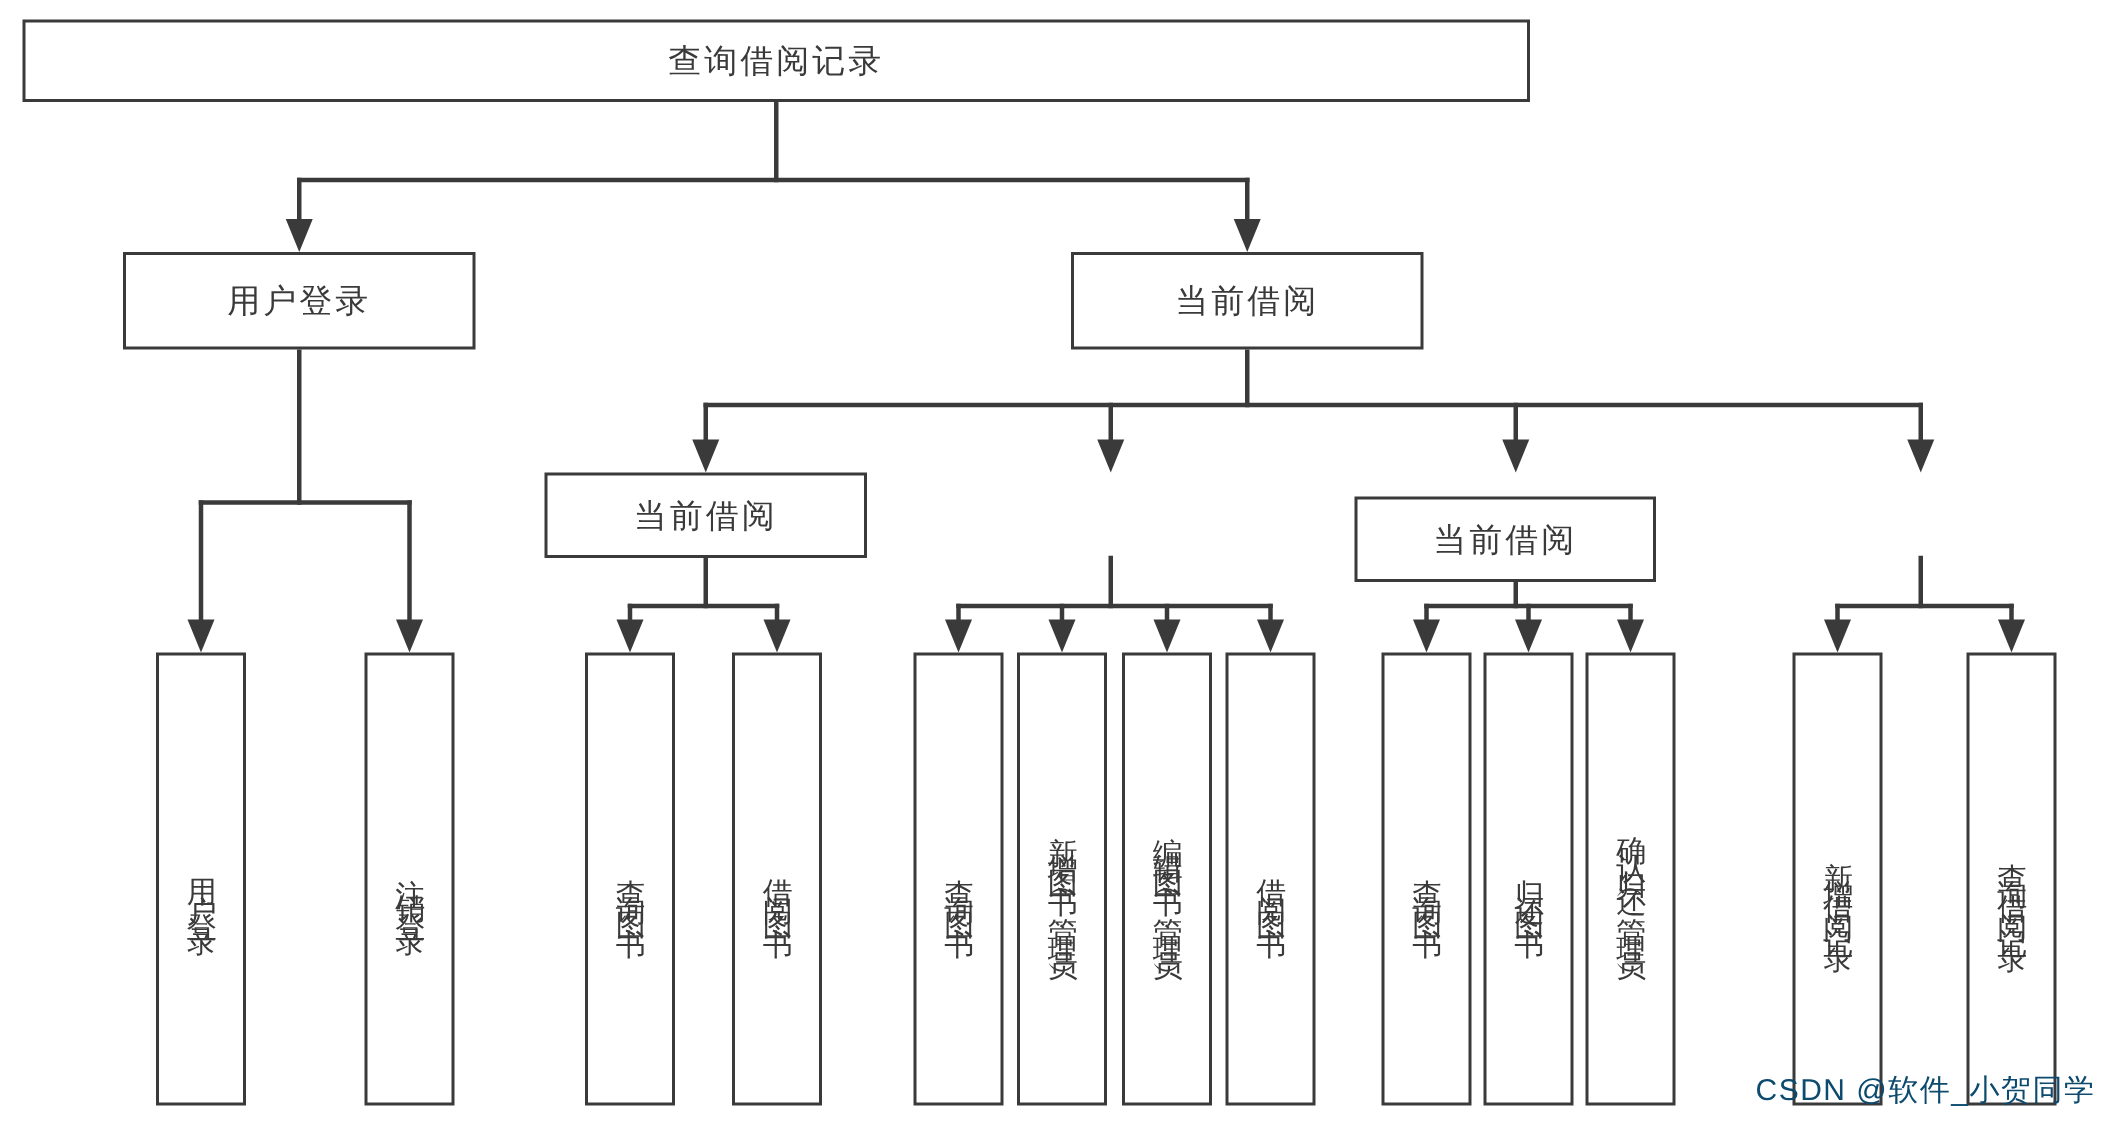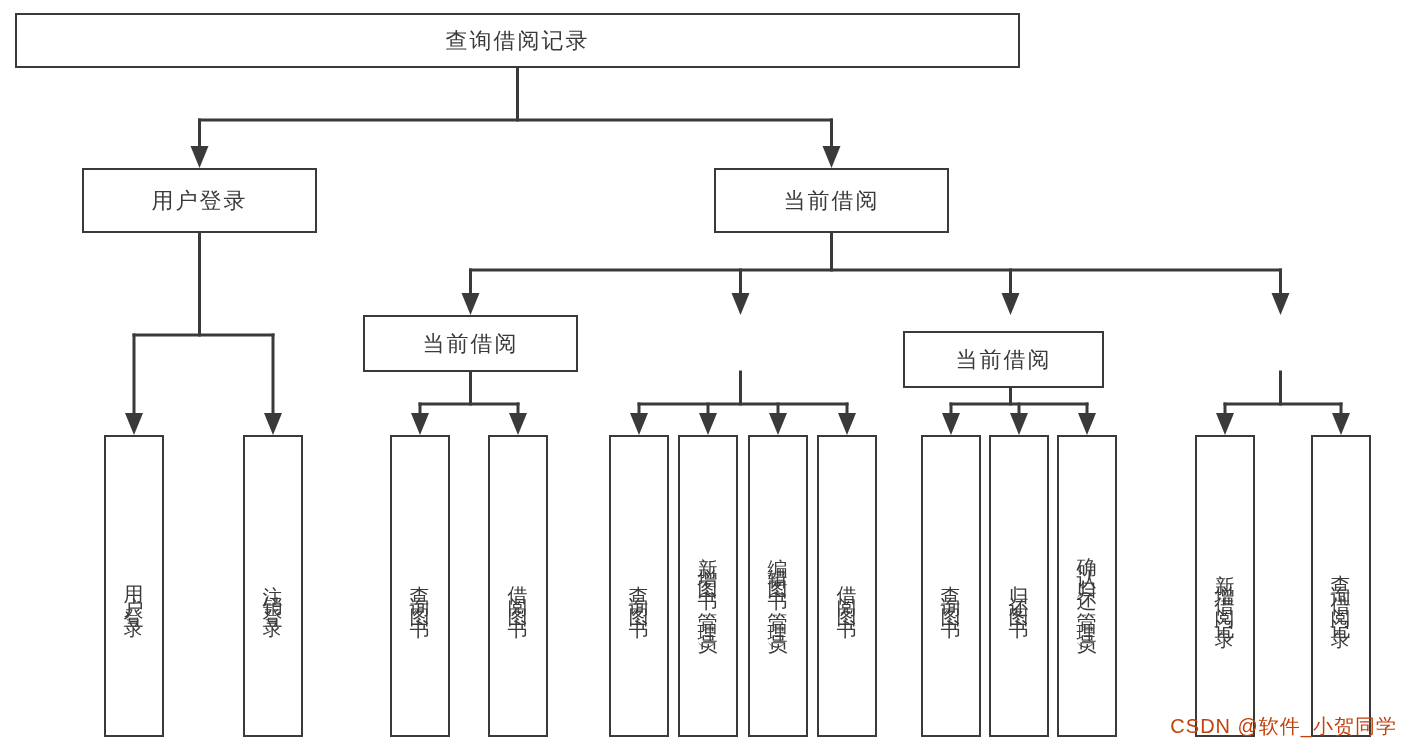--- a/index.html
+++ b/index.html
@@ -36,21 +36,21 @@
     line-height:1.2;
     color:#3a3a3a;
     white-space:nowrap;
   }
   #watermark{
     position:absolute;
     right:8px;
     bottom:7px;
     font-size:20px;
     letter-spacing:1px;
-    color:#c2410c;
+    color:#0c4a6e;
     white-space:nowrap;
   }
 </style>
 </head>
 <body>
 
 <div id="canvas">
 
   <svg id="connector-svg" viewBox="0 0 1405 747" xmlns="http://www.w3.org/2000/svg">
       <line x1="517.5" y1="68" x2="517.5" y2="120" stroke="#3a3a3a" stroke-width="3" stroke-linecap="square"></line>

